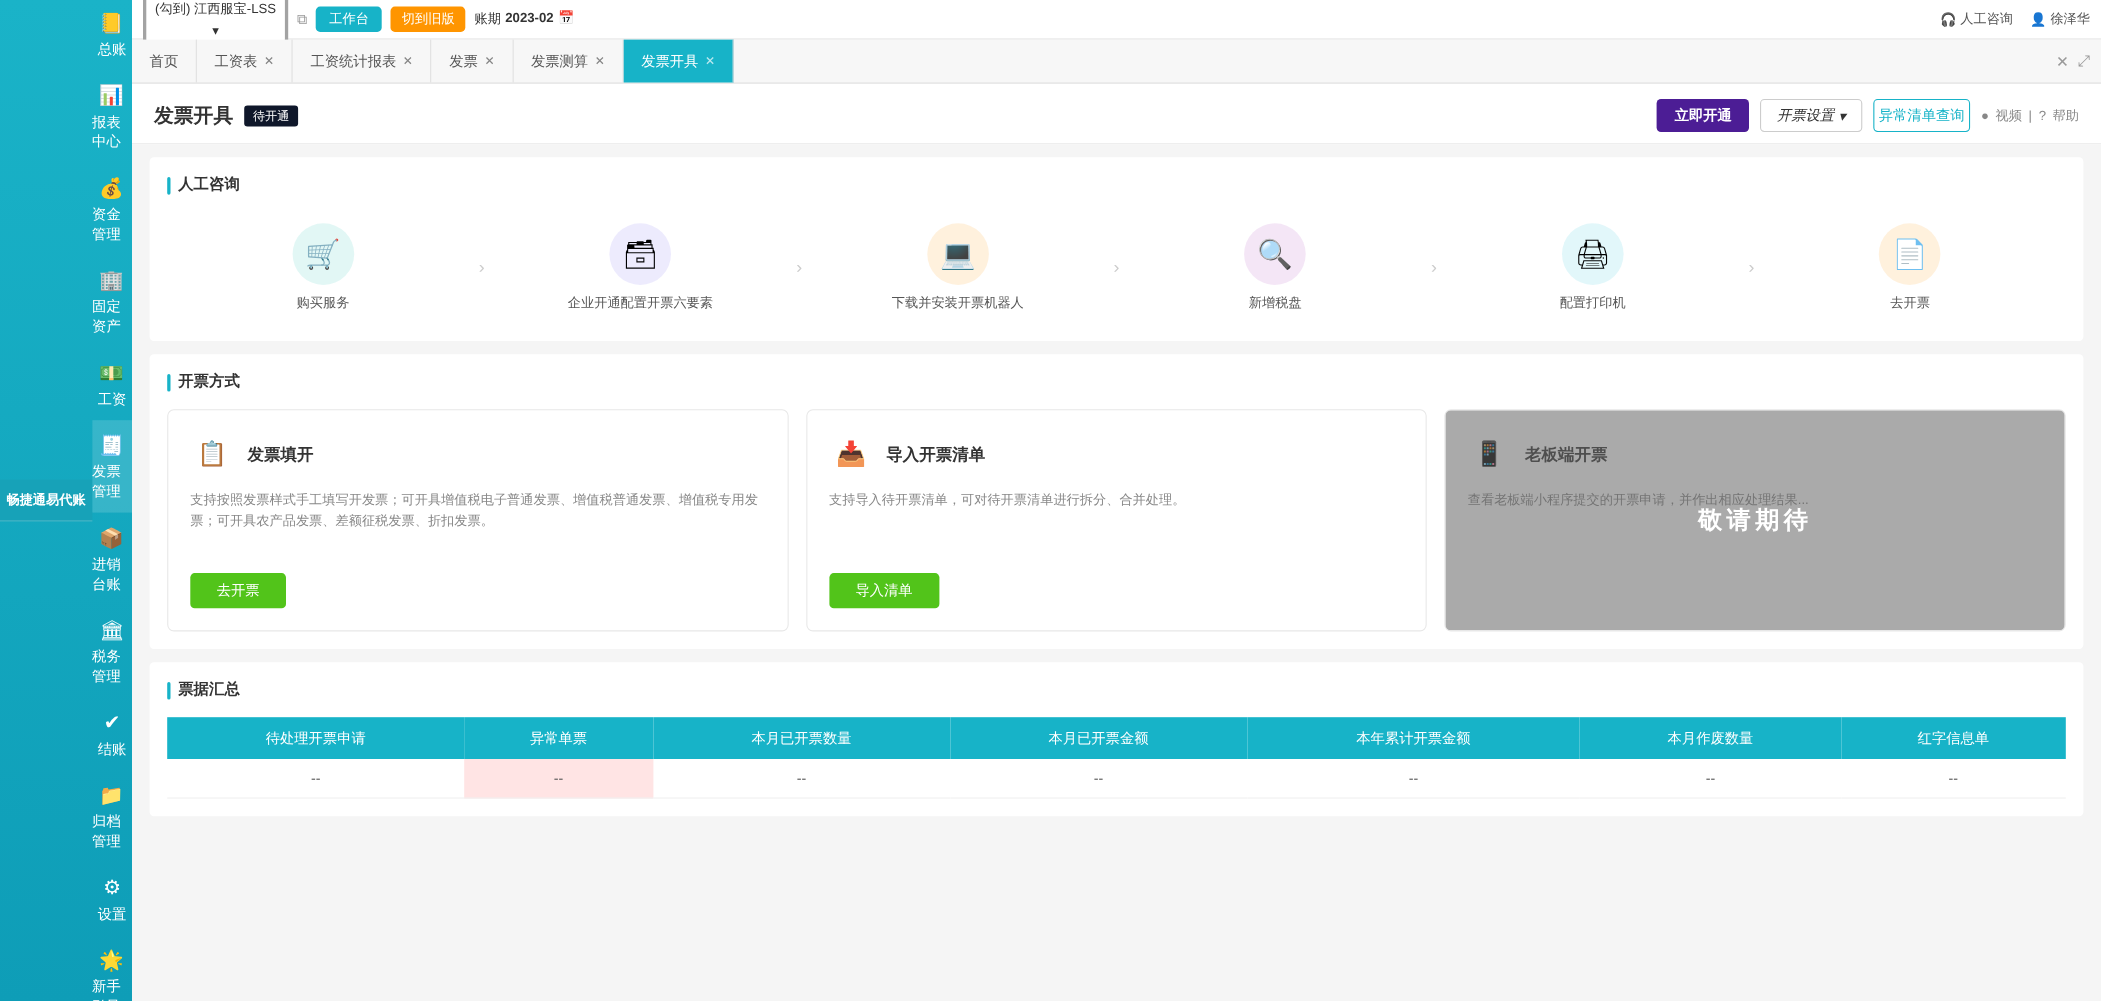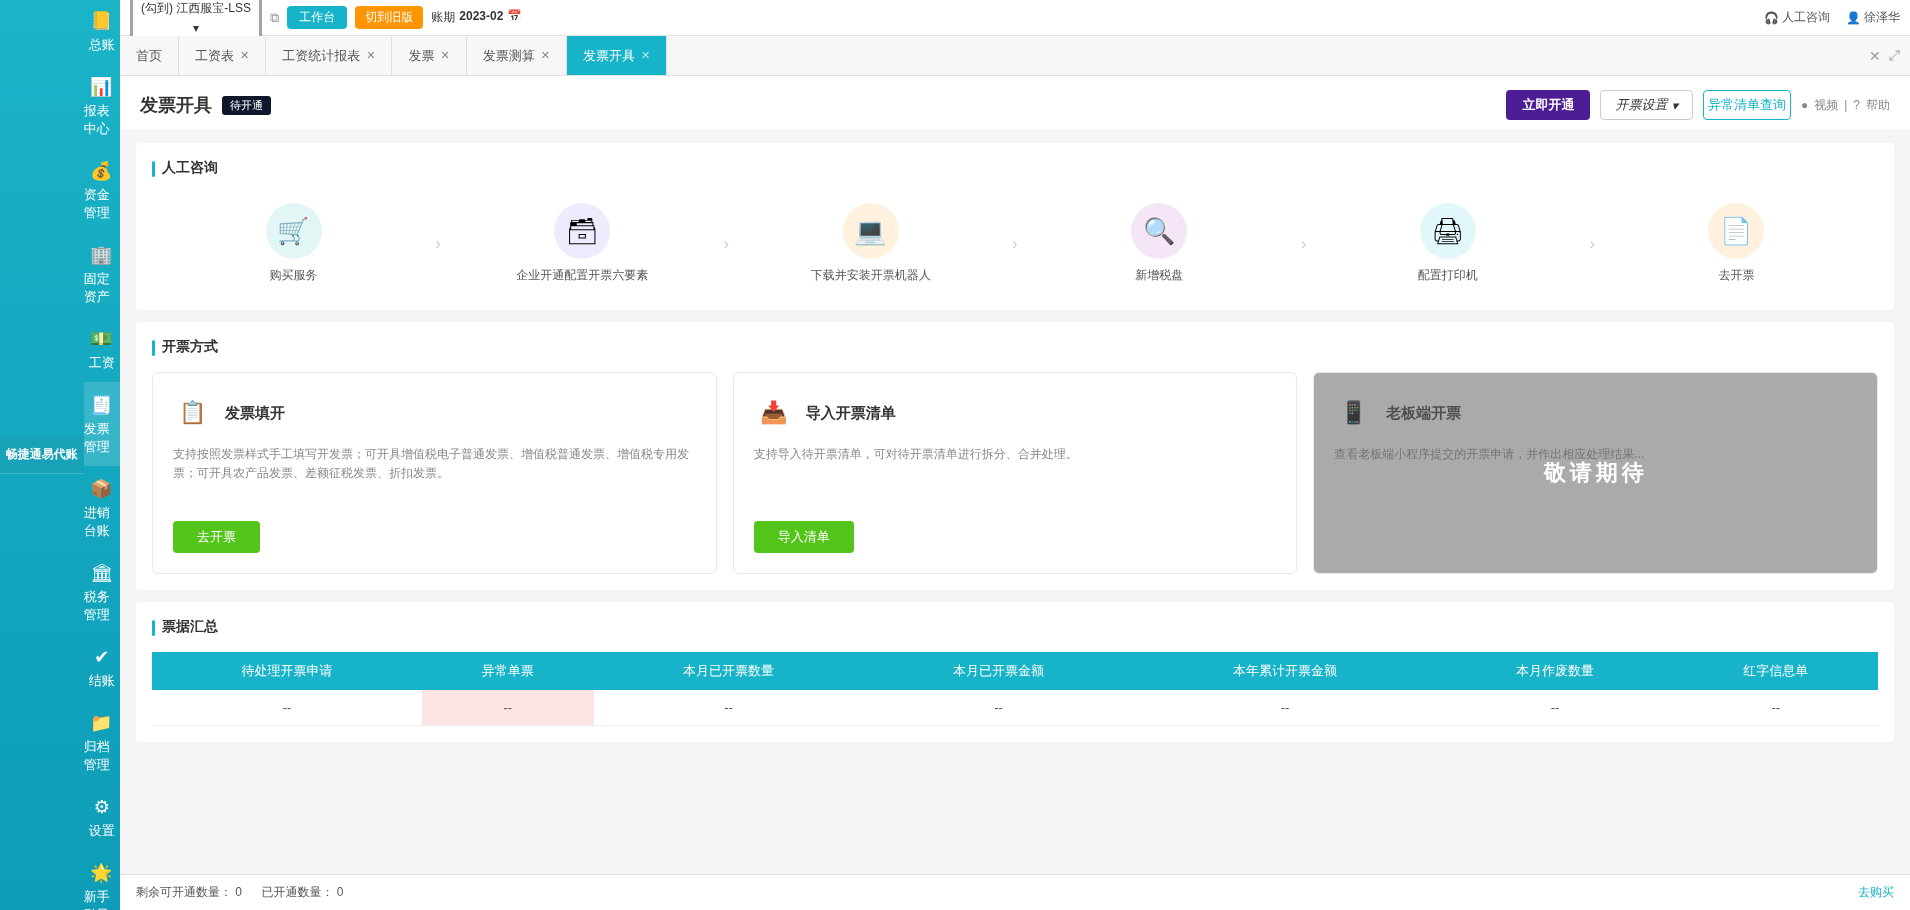--- a/index.html
+++ b/index.html
@@ -646,25 +646,14 @@
               <td>--</td>
               <td>--</td>
               <td>--</td>
             </tr>
           </tbody>
       </table>
     </div>
 
   </div>
 
-  <div class="footer-bar">
-    <div>
-      <span>剩余可开通数量：</span>
-      <span>0</span>
-      <span style="margin-left:16px;">已开通数量：</span>
-      <span>0</span>
-    </div>
-    <div>
-      <a href="#" style="color:#17b3c8;text-decoration:none;">去购买</a>
-    </div>
-  </div>
 
 </div>
 
 </body></html>

